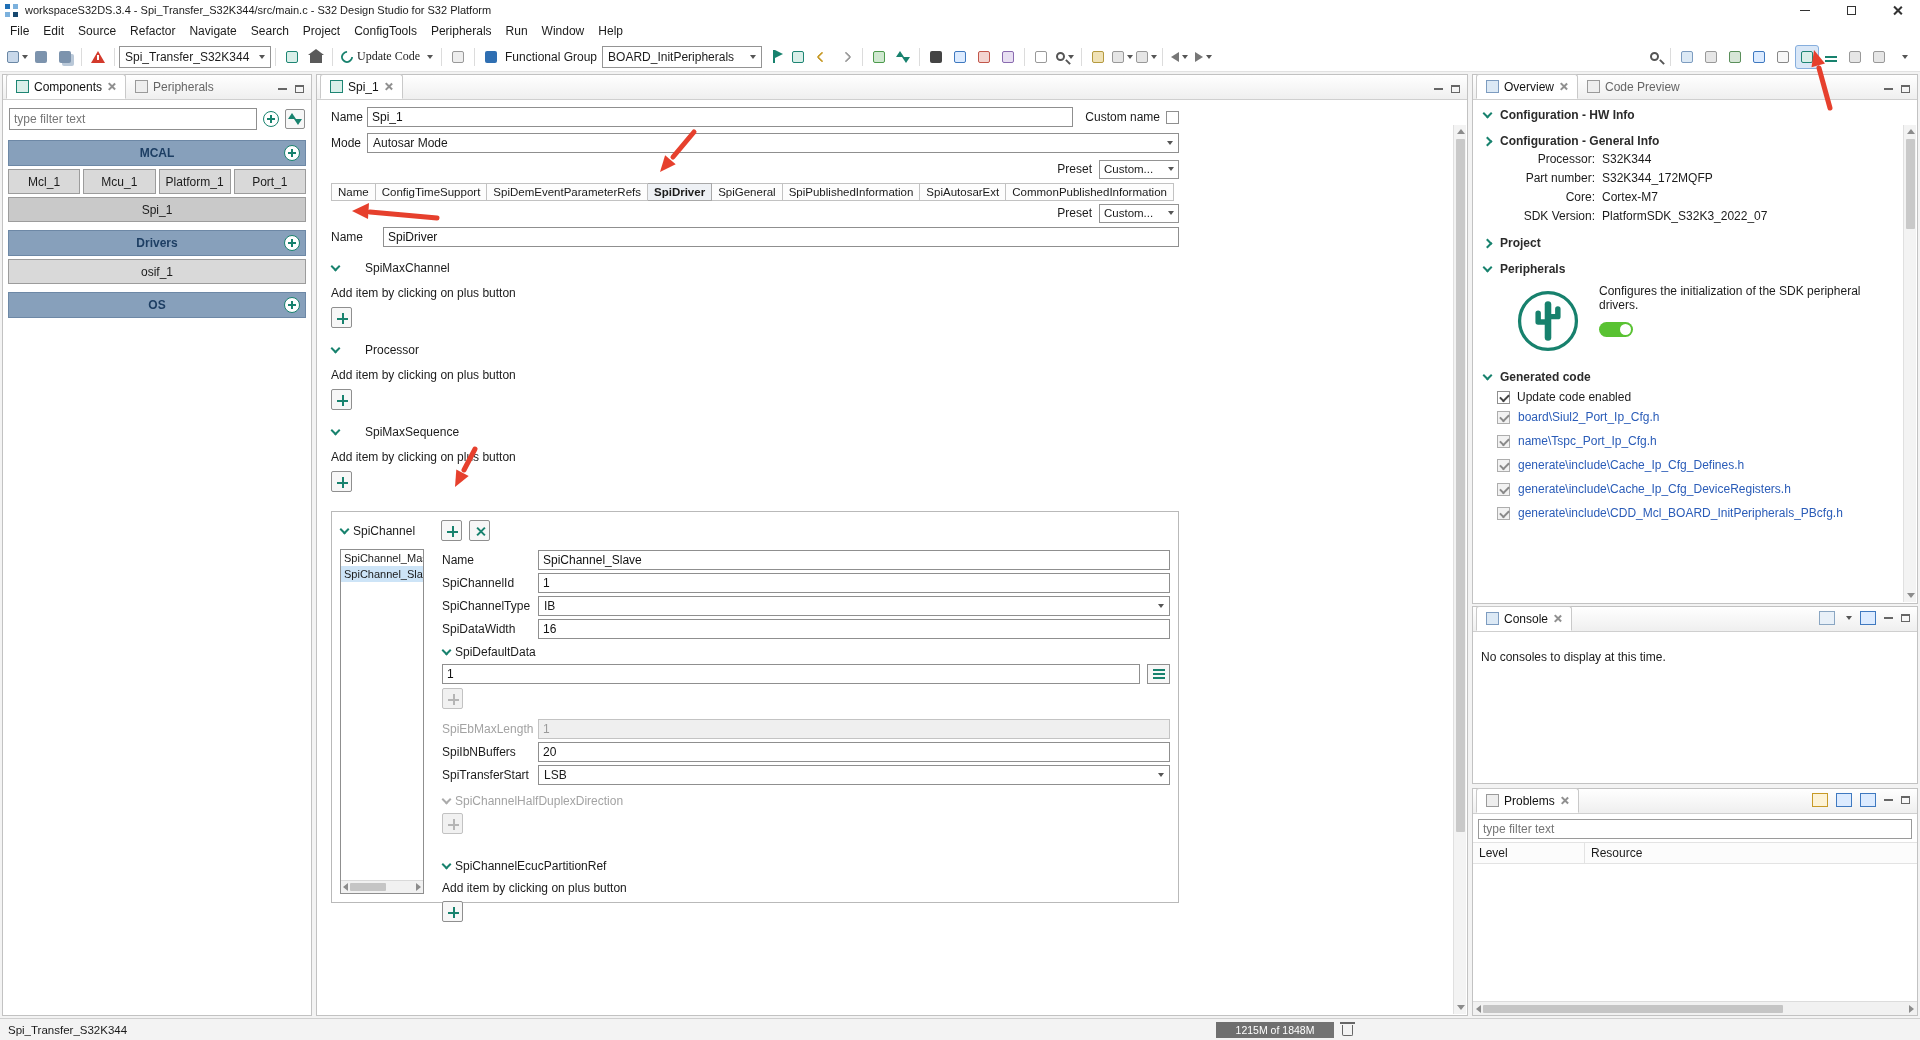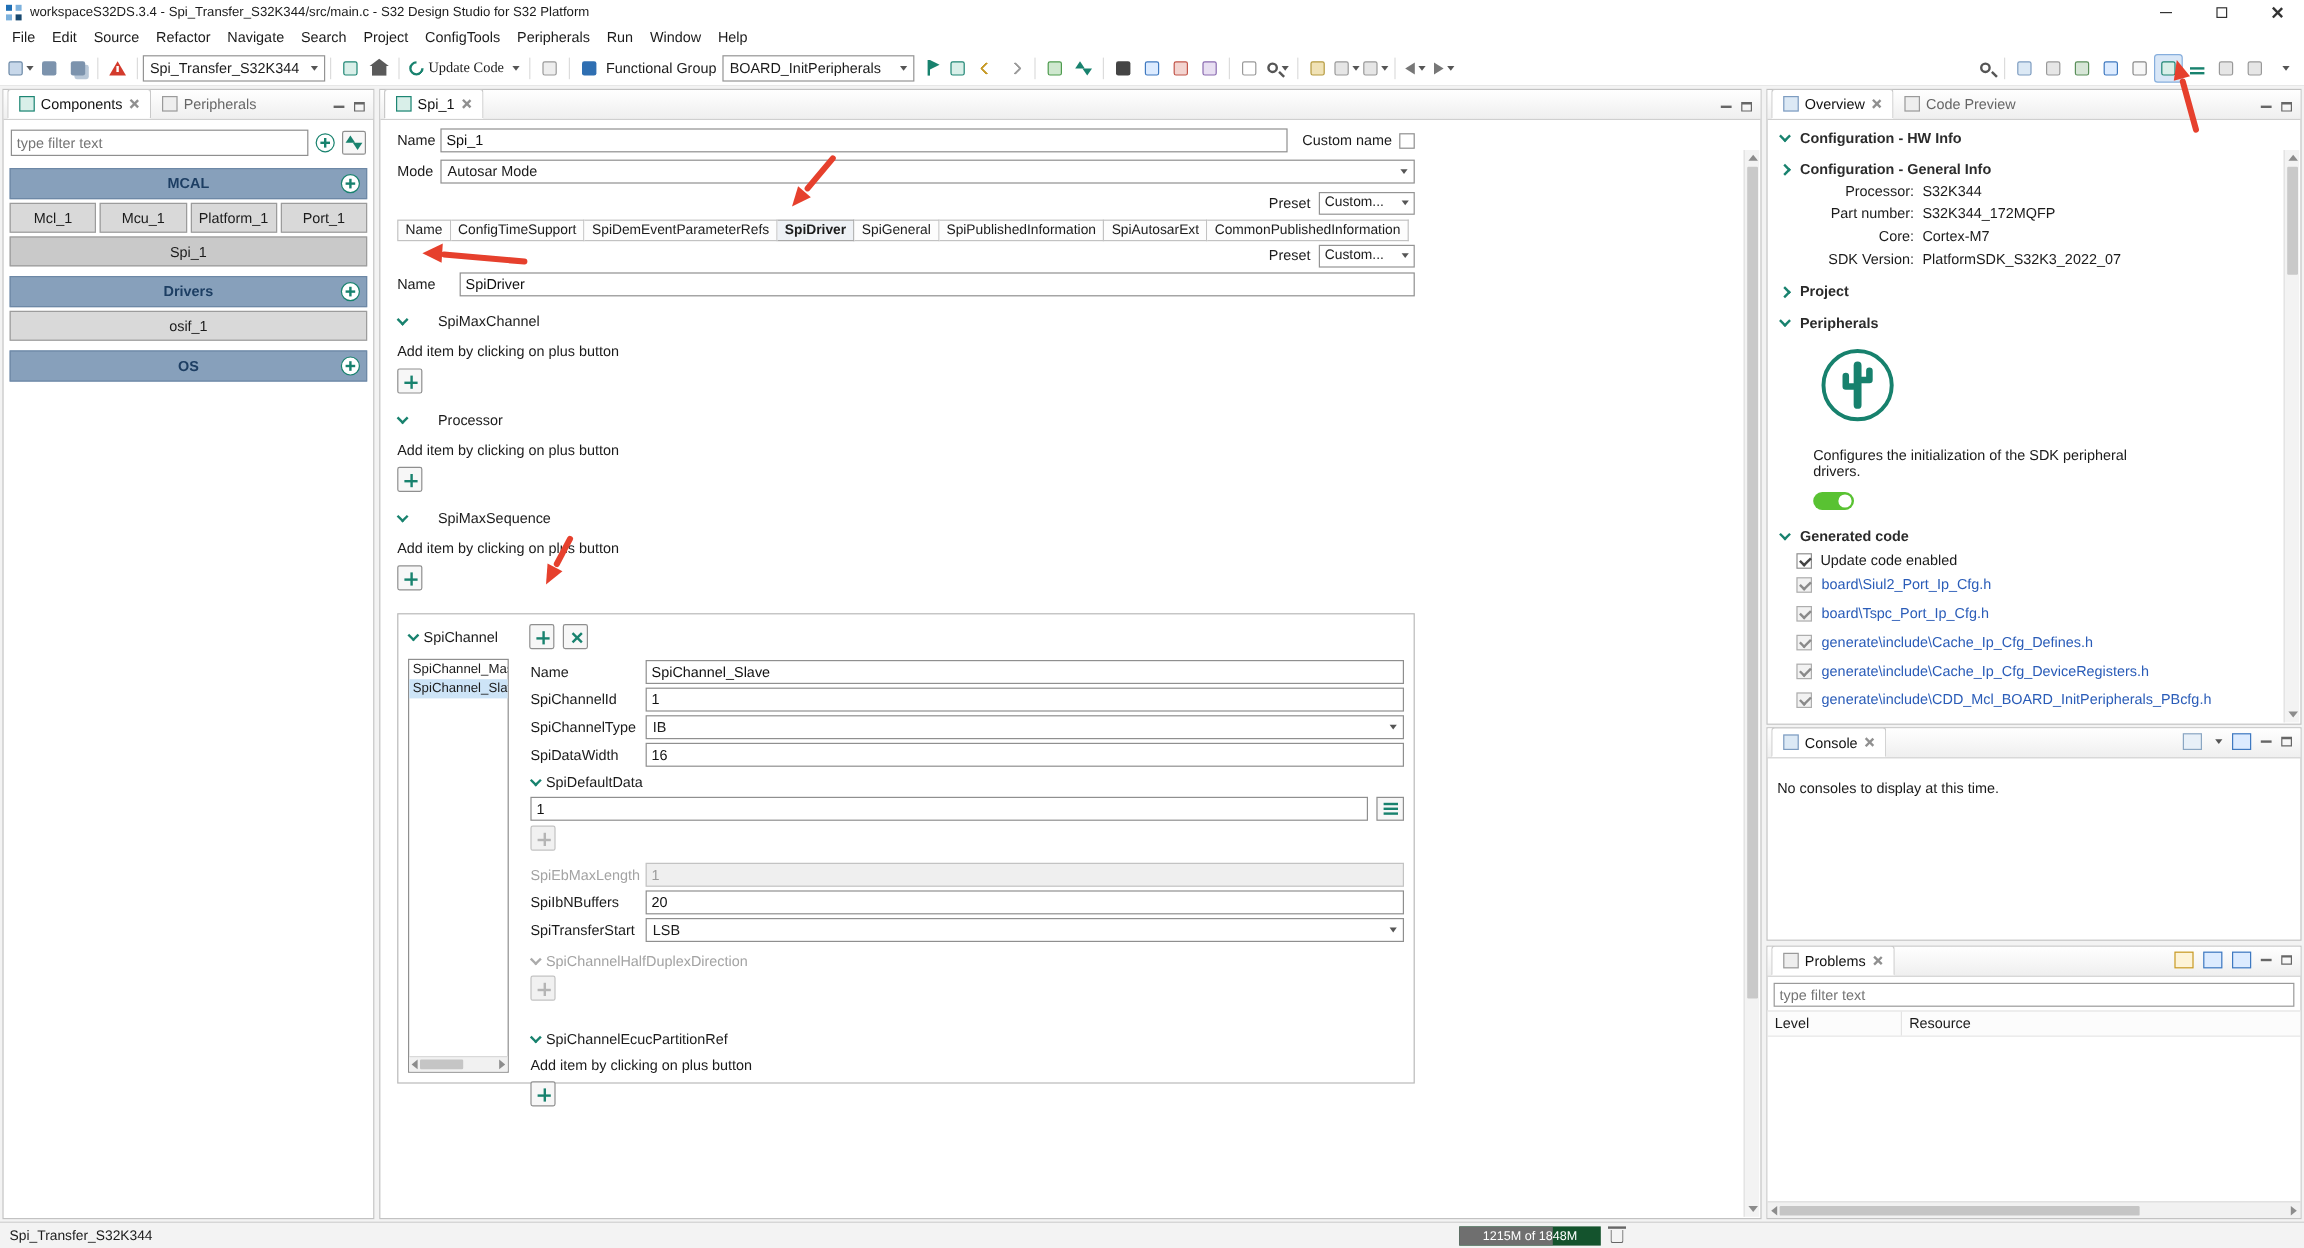--- a/index.html
+++ b/index.html
@@ -150,21 +150,21 @@
 .varr.down{bottom:4px;border-top:5px solid #8c8c8c;}
 
 
 .p-overview{left:1472px;top:2px;width:446px;height:530px;}
 .ov-body{position:relative;flex:1;overflow:hidden;}
 .ov-sec{display:flex;align-items:center;gap:4px;padding:8px 8px 4px 10px;}
 .ov-title{font-weight:bold;color:#2b2b2b;}
 .kv{display:flex;margin:0 0 5px 38px;}
 .kv .k{width:84px;text-align:right;}
 .kv .v{margin-left:7px;}
-.periph-row{display:flex;margin:4px 0 4px 38px;gap:14px;flex-direction:column;}
+.periph-row{display:flex;margin:4px 0 4px 38px;gap:14px;}
 .periph-icon{width:74px;height:74px;display:flex;align-items:center;justify-content:center;flex:0 0 auto;}
 .periph-right{width:280px;}
 .toggle{width:34px;height:15px;border-radius:8px;background:#59c232;position:relative;margin-top:10px;display:inline-block;}
 .toggle::after{content:"";position:absolute;right:2px;top:2px;width:11px;height:11px;border-radius:50%;background:#fff;}
 .gen-row{display:flex;align-items:center;gap:7px;margin:2px 0 6px 24px;}
 .file-row{display:flex;align-items:center;gap:8px;margin:0 0 10px 24px;}
 .filelink{color:#2a5cb8;}
 .ov-vscroll{position:absolute;top:25px;right:1px;bottom:1px;width:13px;background:#f3f3f3;border-left:1px solid #e0e0e0;}
 
 
@@ -173,21 +173,21 @@
 .p-problems{left:1472px;top:716px;width:446px;bottom:2px;}
 .prob-filter{margin:5px 5px 3px;width:calc(100% - 10px);height:20px;border:1px solid #9a9a9a;padding:0 4px;font:12px "Liberation Sans","DejaVu Sans",sans-serif;}
 .prob-head{display:flex;border-top:1px solid #e3e3e3;border-bottom:1px solid #e3e3e3;background:#fcfcfc;}
 .prob-col{padding:3px 6px;border-right:1px solid #e3e3e3;white-space:nowrap;}
 .prob-body{flex:1;background:#fff;}
 .prob-hscroll{height:14px;background:#f1f1f1;border-top:1px solid #dcdcdc;display:flex;align-items:center;padding:0 3px;}
 
 
 .statusbar{position:absolute;left:0;right:0;bottom:0;height:22px;background:#f3f3f3;border-top:1px solid #cfcfcf;display:flex;align-items:center;font-size:11.5px;}
 .status-left{margin-left:8px;}
-.mem{position:absolute;left:1216px;top:3px;width:118px;height:16px;background:#14532d;color:#fff;font-size:10.5px;display:flex;align-items:center;justify-content:center;overflow:hidden;}
+.mem{position:absolute;left:1216px;top:3px;width:118px;height:16px;background:#737373;color:#fff;font-size:10.5px;display:flex;align-items:center;justify-content:center;overflow:hidden;}
 .mem .fill{position:absolute;left:0;top:0;bottom:0;width:66%;background:#6f6f6f;}
 .mem span{position:relative;}
 .trash{position:absolute;left:1342px;top:6px;width:11px;height:11px;border:1px solid #666;border-top:none;border-radius:0 0 2px 2px;}
 .trash::before{content:"";position:absolute;left:-3px;top:-3px;width:15px;height:2px;background:#666;}
 
 .arrows{position:absolute;left:0;top:0;pointer-events:none;z-index:60;}
 </style>
 </head>
 <body>
 
@@ -673,21 +673,21 @@
       <div class="gen-row">
         <span class="cb checked"></span>
         <span>Update code enabled</span>
       </div>
       <div class="file-row">
         <span class="cb gray checked"></span>
         <span class="filelink">board\Siul2_Port_Ip_Cfg.h</span>
       </div>
       <div class="file-row">
         <span class="cb gray checked"></span>
-        <span class="filelink">board\Tspc_Port_Ip_Cfg.h</span>
+        <span class="filelink">name\Tspc_Port_Ip_Cfg.h</span>
       </div>
       <div class="file-row">
         <span class="cb gray checked"></span>
         <span class="filelink">generate\include\Cache_Ip_Cfg_Defines.h</span>
       </div>
       <div class="file-row">
         <span class="cb gray checked"></span>
         <span class="filelink">generate\include\Cache_Ip_Cfg_DeviceRegisters.h</span>
       </div>
       <div class="file-row">

